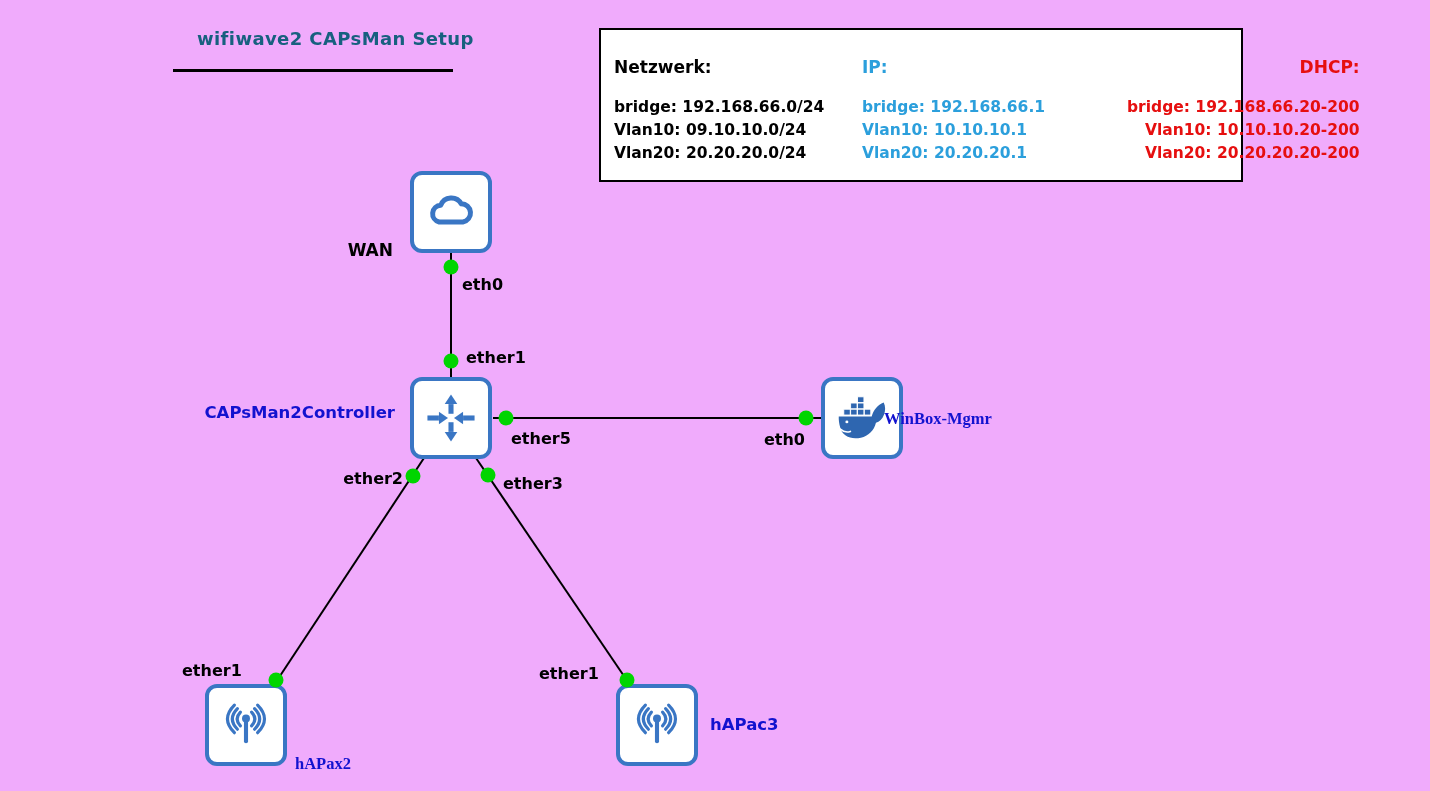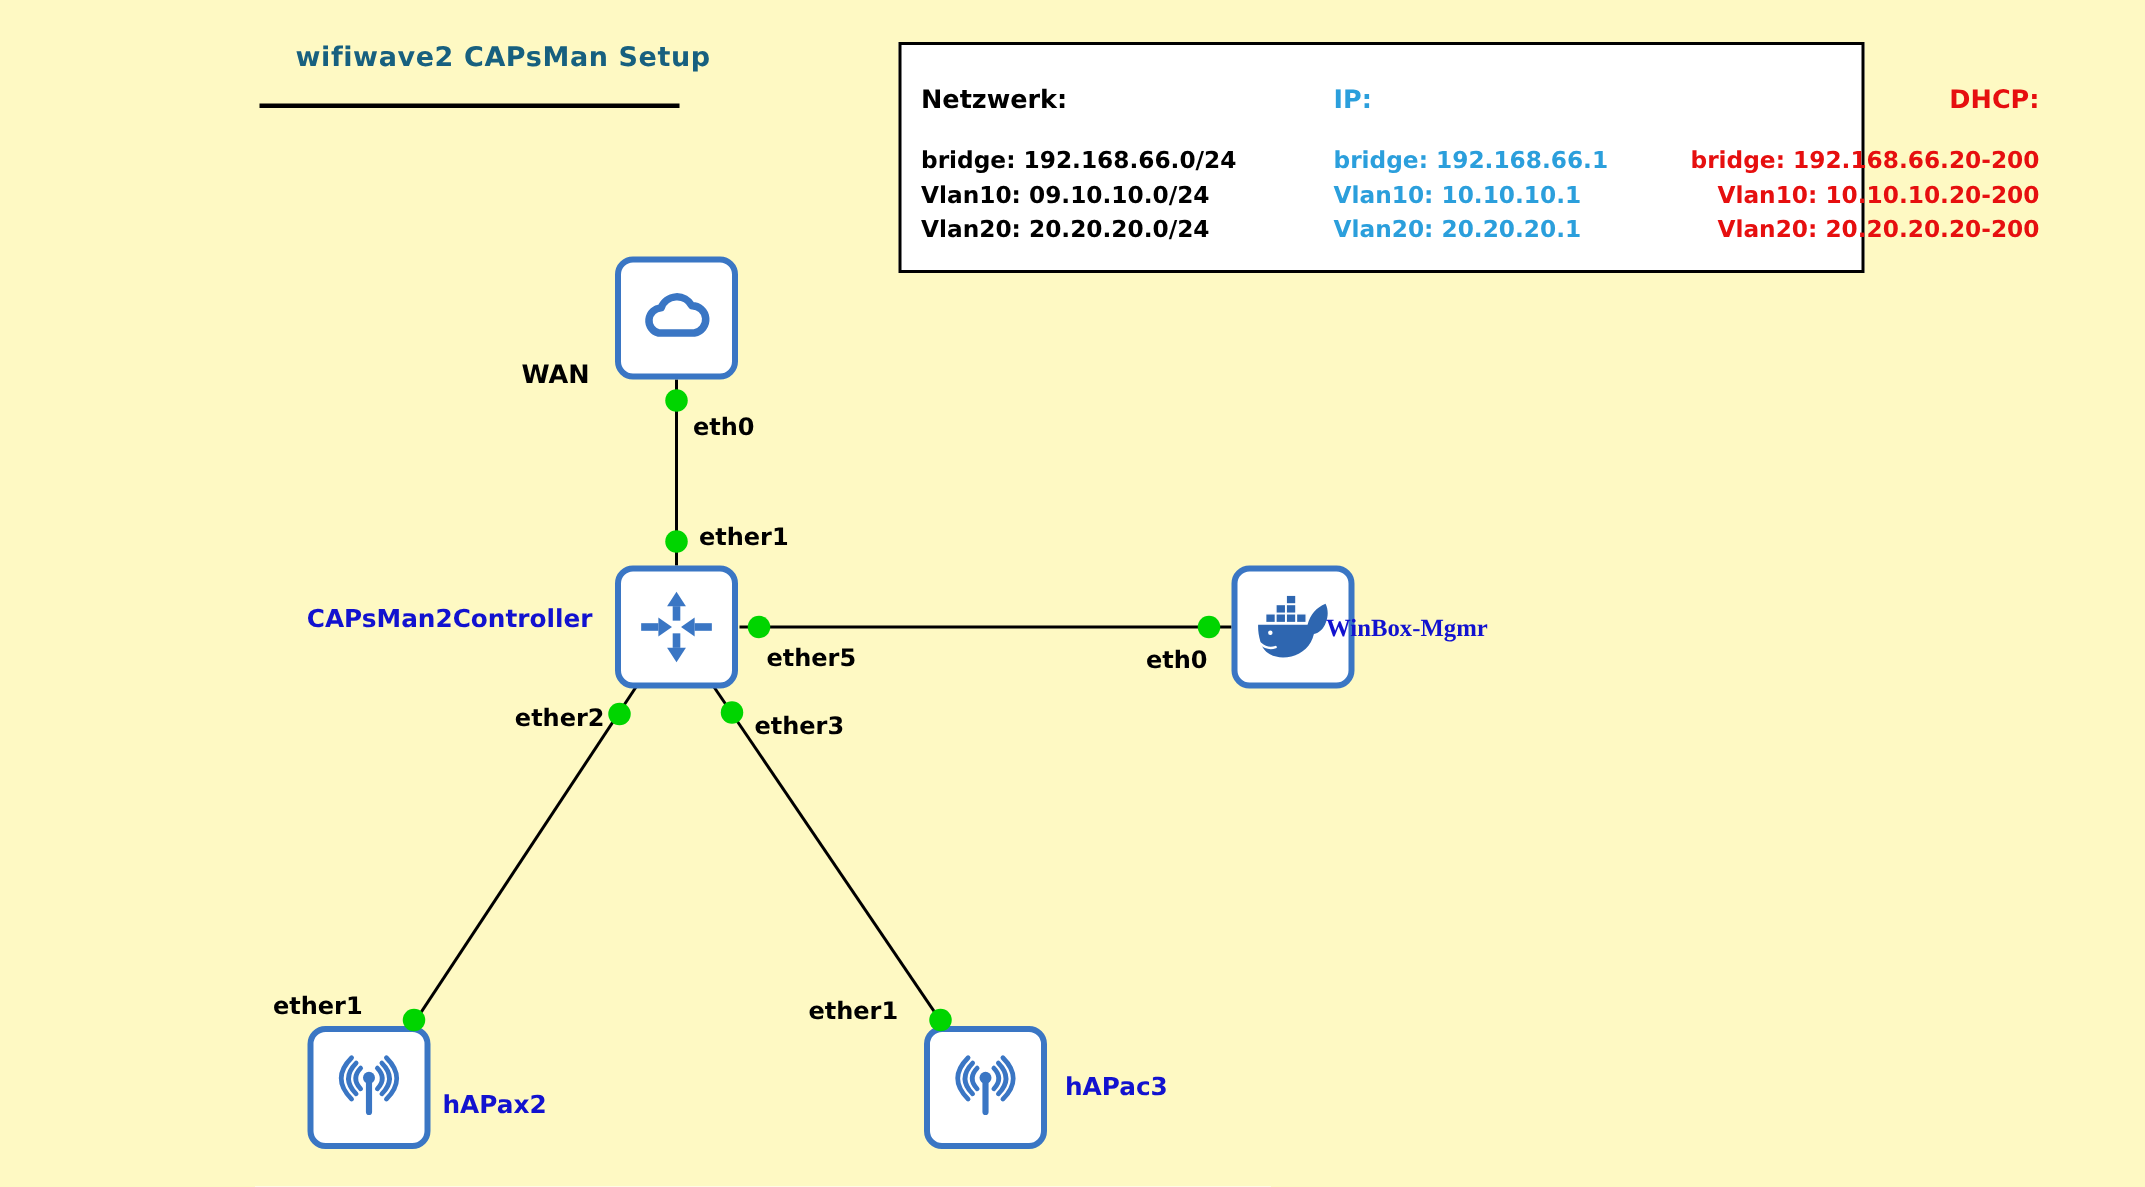--- a/index.html
+++ b/index.html
@@ -1,35 +1,35 @@
 <!DOCTYPE html>
 <html><head>
 <meta charset="utf-8">
 <style>
   html,body{margin:0;padding:0;background:#fff;}
   .canvas{
-    position:relative;width:1430px;height:791px;background:#fef9c3;overflow:hidden;
+    position:relative;width:1430px;height:791px;background:#f0abfc;overflow:hidden;
     font-family:"DejaVu Sans","Liberation Sans",sans-serif;
   }
   
   .diagram-title{
     position:absolute;left:197px;top:28px;font-size:18px;font-weight:bold;
     letter-spacing:.4px;color:#17607f;white-space:nowrap;
   }
   .title-underline{position:absolute;left:173px;top:69px;width:280px;height:3px;background:#000;}
   
   .info-box{
     position:absolute;left:599px;top:28px;width:644px;height:154px;
     border:2px solid #000;background:#fff;box-sizing:border-box;
   }
   .info-col{position:absolute;top:27px;white-space:nowrap;}
   .info-col .hdr{font-size:17px;font-weight:bold;margin-bottom:19px;}
   .info-col .row{font-size:15.5px;font-weight:bold;line-height:23px;}
   .col-netz{left:13px;color:#000;}
-  .col-ip{left:288px;color:#2b9fdc;}
+  .col-ip{left:261px;color:#2b9fdc;}
   .col-dhcp{left:526px;color:#e60f0f;text-align:right;}
   
   svg.layer{position:absolute;left:0;top:0;z-index:1;}
   svg.dots-layer{z-index:3;pointer-events:none;}
   
   .node{
     position:absolute;width:82px;height:82px;box-sizing:border-box;z-index:2;
     border:4.5px solid #3a76c4;border-radius:12px;background:#fff;
     display:flex;align-items:center;justify-content:center;
   }
@@ -39,21 +39,21 @@
   .node-hapax2{left:205px;top:684px;}
   .node-hapac3{left:616px;top:684px;}
   
   .lbl{position:absolute;font-weight:bold;white-space:nowrap;z-index:4;color:#000;}
   .port{font-size:16px;}
   .nodelabel{font-size:16.5px;}
   .blue{color:#1212cf;}
   .lbl-wan{right:1037px;top:195px;font-size:17px;margin-top:45px;}
   .lbl-capsman{right:1035px;top:403px;}
   .lbl-winbox{left:884px;top:409px;font-family:Liberation Serif, serif;}
-  .lbl-hapax2{left:295px;top:727px;}
+  .lbl-hapax2{left:295px;top:754px;font-family:Liberation Serif, serif;}
   .lbl-hapac3{left:710px;top:715px;}
   .p-wan-eth0{left:462px;top:275px;}
   .p-ctrl-ether1{left:466px;top:348px;}
   .p-ctrl-ether5{left:511px;top:429px;}
   .p-winbox-eth0{right:625px;top:430px;}
   .p-ctrl-ether2{right:1027px;top:469px;}
   .p-ctrl-ether3{left:503px;top:474px;}
   .p-hapax2-ether1{left:182px;top:661px;}
   .p-hapac3-ether1{left:539px;top:664px;}
 </style>

